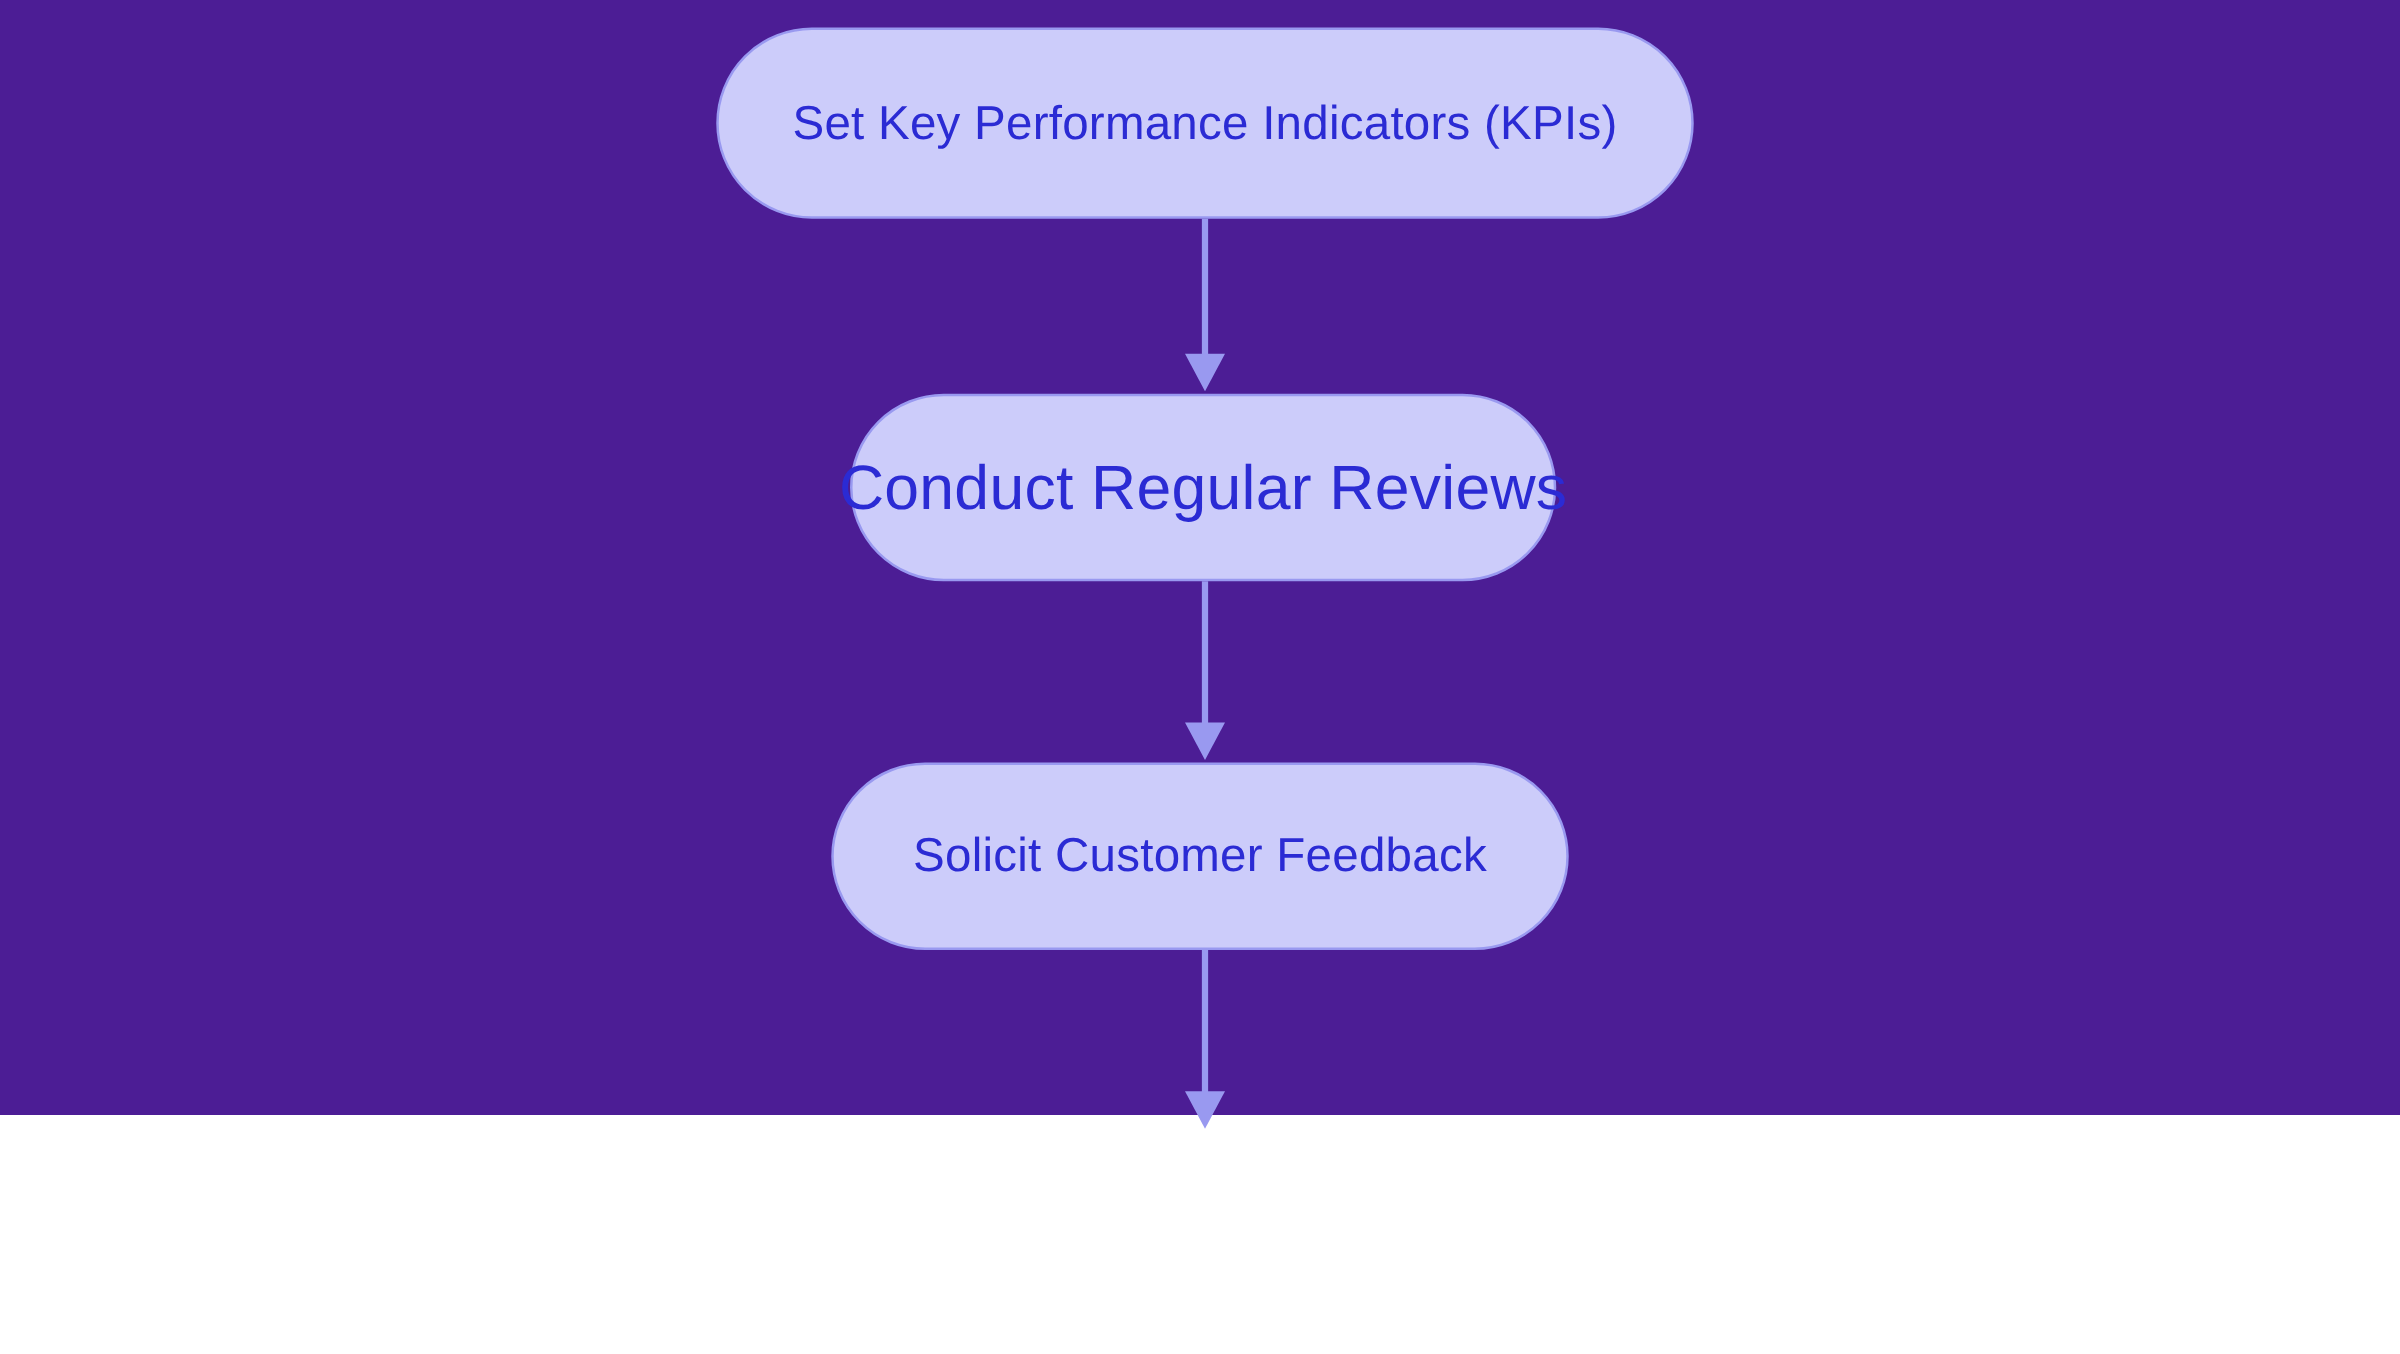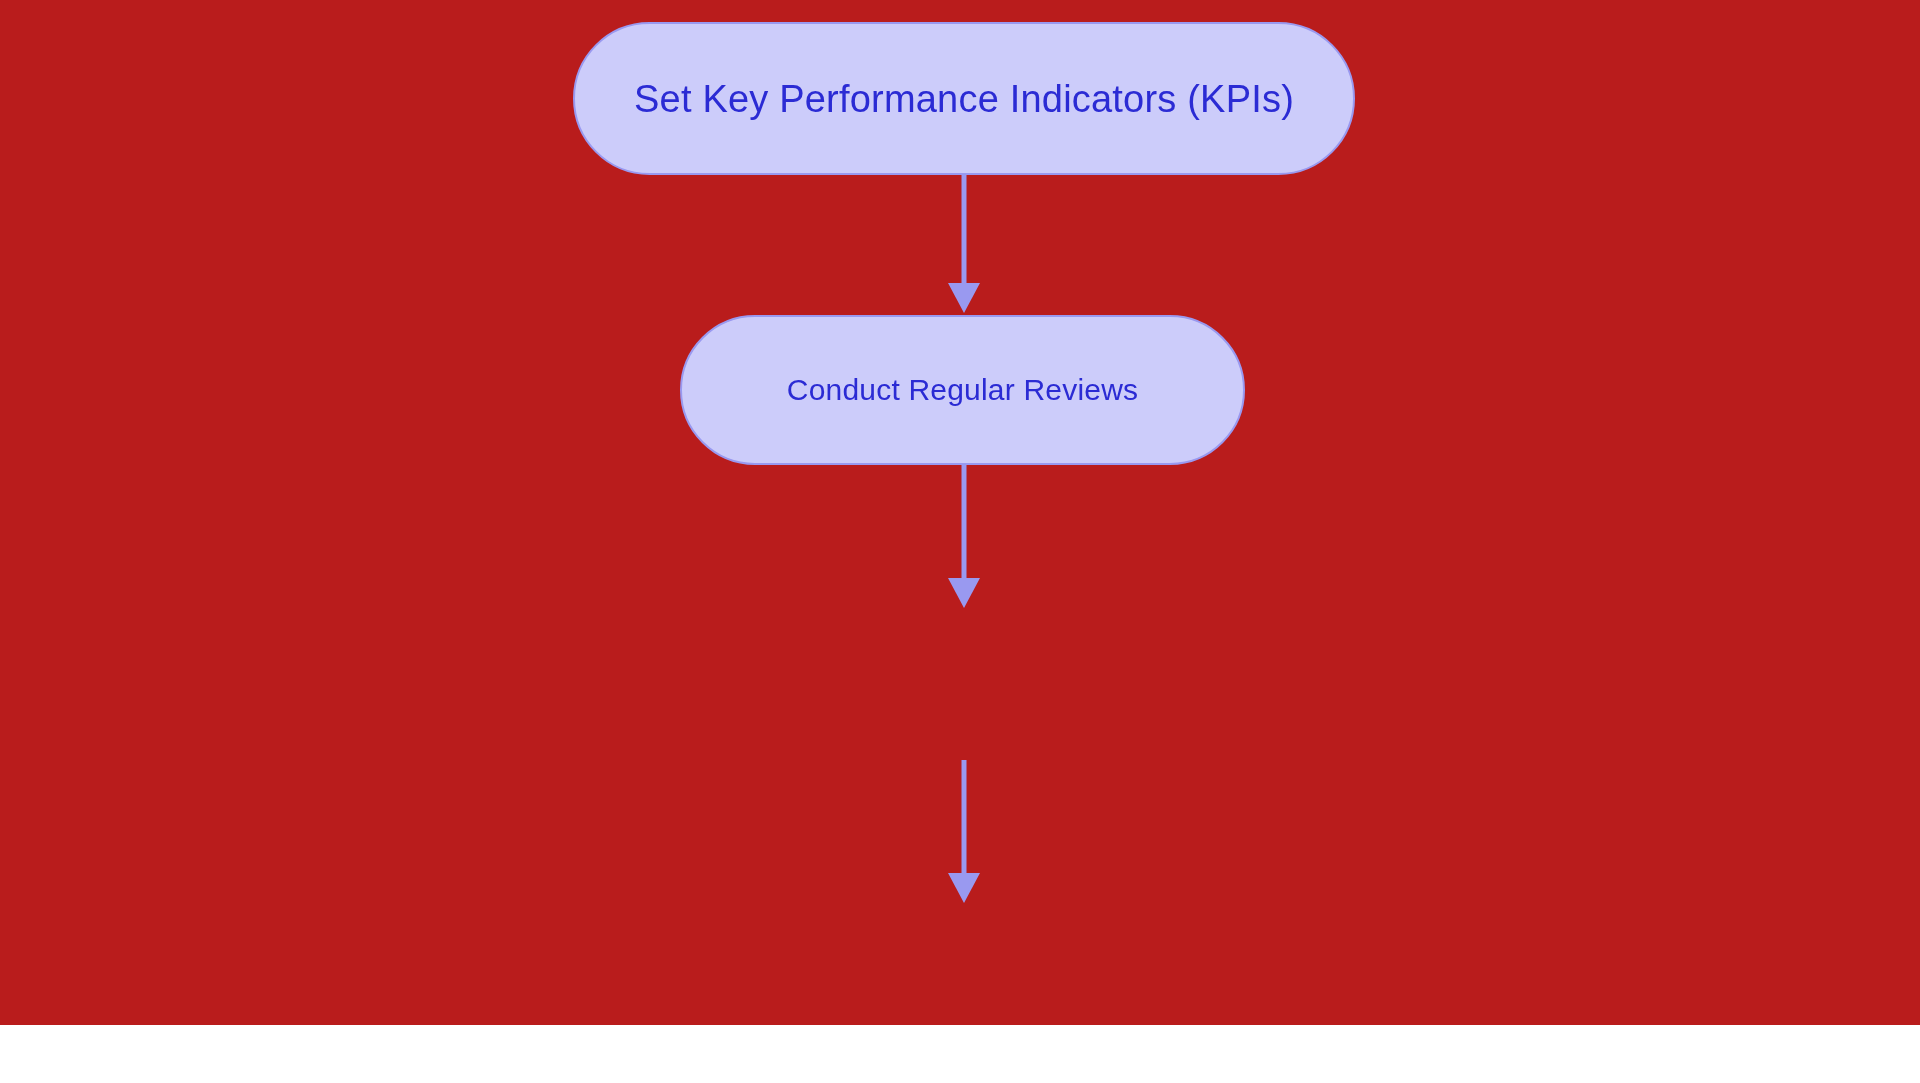--- a/index.html
+++ b/index.html
@@ -9,22 +9,22 @@
   }
   body {
     width: 1920px;
     height: 1083px;
     overflow: hidden;
     font-family: "Liberation Sans", sans-serif;
   }
   #flowchart-canvas {
     position: relative;
     width: 1920px;
-    height: 1025px;
-    background: #b91c1c;
+    height: 892px;
+    background: #4c1d95;
   }
   .flow-node {
     position: absolute;
     box-sizing: border-box;
     display: flex;
     align-items: center;
     justify-content: center;
     background: #ccccfa;
     border: 2px solid #9999f0;
     border-radius: 999px;
@@ -44,21 +44,21 @@
     top: 22px;
     width: 782px;
     height: 153px;
     font-size: 38px;
   }
   #node-1 {
     left: 680px;
     top: 315px;
     width: 565px;
     height: 150px;
-    font-size: 30px;
+    font-size: 50px;
   }
   #node-2 {
     left: 665px;
     top: 610px;
     width: 590px;
     height: 150px;
     font-size: 38px;
   }
   #node-3 {
     left: 815px;
@@ -107,15 +107,18 @@
   </svg>
 
   <div class="flow-node" id="node-0">
     <span class="node-label">Set Key Performance Indicators (KPIs)</span>
   </div>
 
   <div class="flow-node" id="node-1">
     <span class="node-label">Conduct Regular Reviews</span>
   </div>
 
+  <div class="flow-node" id="node-2">
+    <span class="node-label">Solicit Customer Feedback</span>
+  </div>
 
 
 </div>
 
 </body></html>

